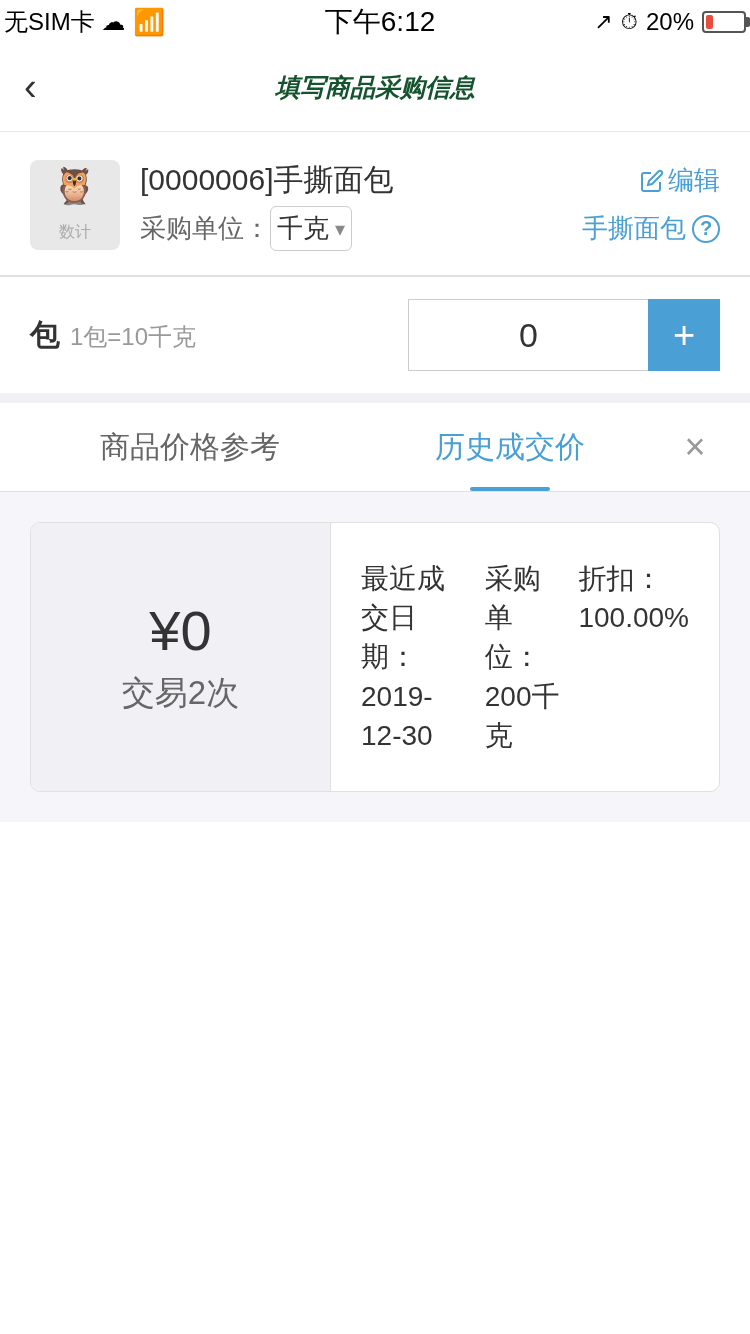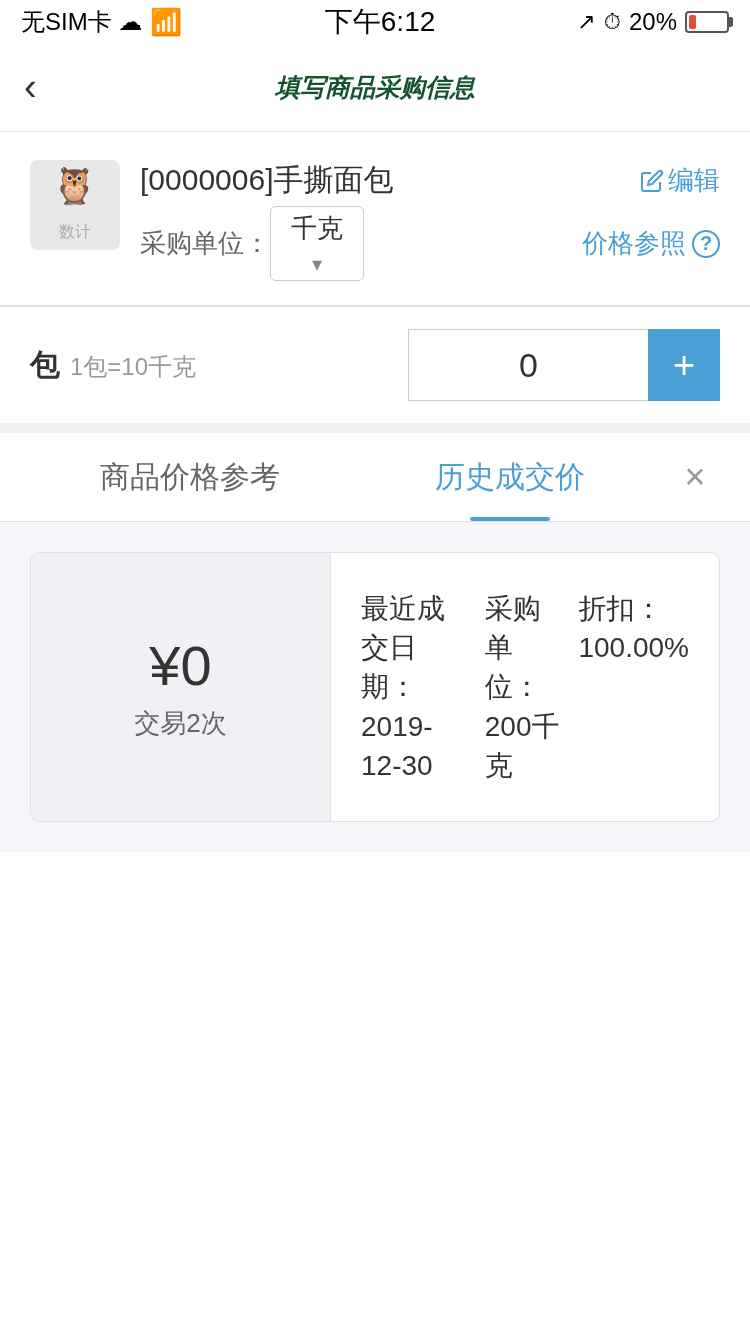--- a/index.html
+++ b/index.html
@@ -13,21 +13,21 @@
     }
 
     
     .status-bar {
       width: 750px;
       height: 44px;
       background: #fff;
       display: flex;
       align-items: center;
       justify-content: space-between;
-      padding: 0 21px;
+      padding: 0 4px;
       font-size: 26px;
       font-weight: 500;
       color: #000;
     }
     .status-left {
       display: flex;
       align-items: center;
       gap: 8px;
     }
     .status-center {
@@ -173,27 +173,26 @@
       align-items: center;
       gap: 0;
       font-size: 26px;
       color: #666;
     }
     .unit-dropdown {
       display: flex;
       align-items: center;
       border: 1px solid #ccc;
       border-radius: 6px;
-      padding: 4px 20px;
+      padding: 4px 6px;
       background: #fff;
       font-size: 26px;
       color: #333;
       gap: 6px;
       cursor: pointer;
-      flex-direction: column;
     }
     .dropdown-arrow {
       font-size: 20px;
       color: #888;
     }
     .price-ref {
       display: flex;
       align-items: center;
       gap: 6px;
       color: #4a9fd4;
@@ -342,21 +341,21 @@
       justify-content: center;
       padding: 40px 20px;
       border-right: 1px solid #e0e0e0;
     }
     .price-amount {
       font-size: 56px;
       font-weight: 500;
       color: #333;
     }
     .price-trades {
-      font-size: 26px;
+      font-size: 33px;
       color: #666;
       margin-top: 8px;
     }
     .price-card-right {
       flex: 1;
       padding: 36px 30px;
       display: flex;
       flex-direction: row;
       gap: 18px;
     }
@@ -420,21 +419,21 @@
       </div>
       <div class="purchase-row">
         <div class="purchase-unit-group">
           <span>采购单位：</span>
           <div class="unit-dropdown">
             <span>千克</span>
             <span class="dropdown-arrow">▾</span>
           </div>
         </div>
         <div class="price-ref">
-          <span>价格参照</span>
+          <span>手撕面包</span>
           <div class="help-circle">?</div>
         </div>
       </div>
     </div>
   </div>
 </div>
 
 <div class="divider-line"></div>
 
 <div class="quantity-section">

